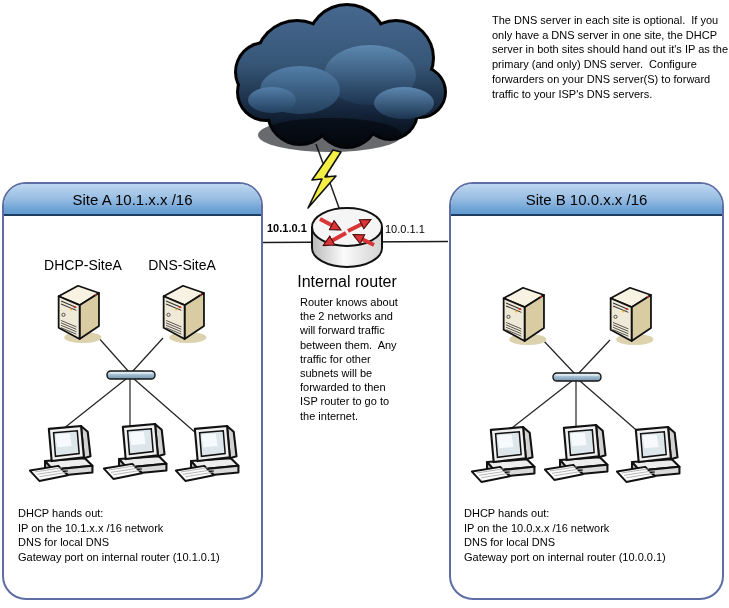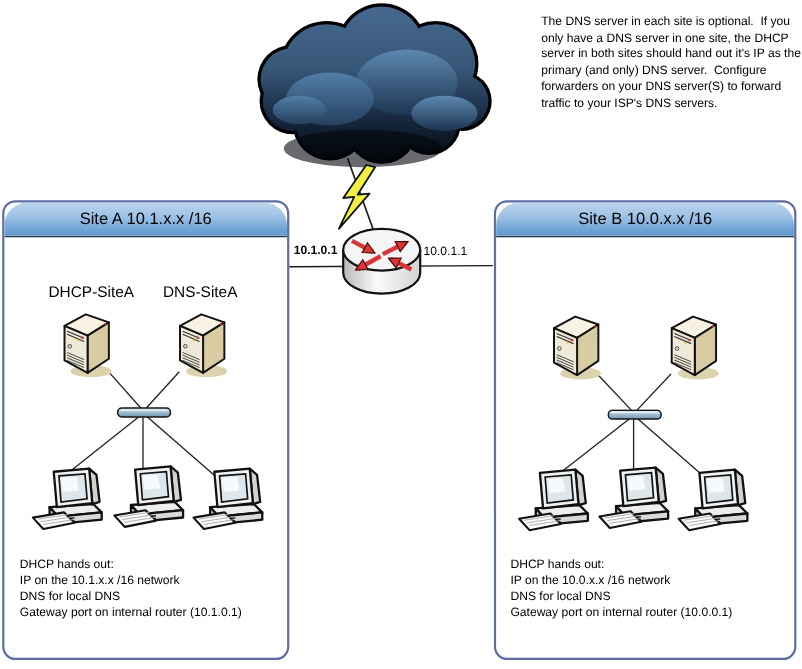--- a/index.html
+++ b/index.html
@@ -1,20 +1,20 @@
 <!DOCTYPE html>
 <html><head>
 <meta charset="utf-8">
 <style>
   html,body{margin:0;padding:0;background:#fff;}
   .canvas{position:relative;width:729px;height:608px;background:#fff;overflow:hidden;
           font-family:"Liberation Sans",sans-serif;color:#000;}
   .art{position:absolute;left:0;top:0;pointer-events:none;}
   .site-box{position:absolute;top:182px;height:418px;background:#fff;
-            border:2px solid #5e6da3;border-radius:12px;box-sizing:border-box;z-index:1;}
+            border:2px solid #5e6da3;border-radius:24px;box-sizing:border-box;z-index:1;}
   .site-a{left:2px;width:261px;}
   .site-b{left:449px;width:275px;}
   .site-header{height:30px;display:flex;align-items:center;justify-content:center;
                font-size:15px;background:linear-gradient(#bcd6ef,#9cc0e4 45%,#6ea2d5 85%,#649bd1);
                border-bottom:2px solid #1e3c60;border-radius:21px 21px 0 0;}
   .t{position:absolute;white-space:pre-wrap;z-index:3;}
   .small{font-size:11px;line-height:14.6px;}
   .intro{left:492px;top:13px;width:240px;line-height:14.7px;}
   .router-title{left:280px;top:273px;width:134px;text-align:center;font-size:16px;}
   .router-note{left:300px;top:295px;width:122px;line-height:14.2px;}
@@ -209,20 +209,30 @@
   </svg>
 
   <div class="t small intro">The DNS server in each site is optional.  If you
 only have a DNS server in one site, the DHCP
 server in both sites should hand out it's IP as the
 primary (and only) DNS server.  Configure
 forwarders on your DNS server(S) to forward
 traffic to your ISP's DNS servers.</div>
   <div class="t ip ip-left">10.1.0.1</div>
   <div class="t ip ip-right">10.0.1.1</div>
+  <div class="t router-title">Internal router</div>
+  <div class="t small router-note">Router knows about
+the 2 networks and
+will forward traffic
+between them.  Any
+traffic for other
+subnets will be
+forwarded to then
+ISP router to go to
+the internet.</div>
 
   <div class="t srv-label lbl-dhcp-a">DHCP-SiteA</div>
   <div class="t srv-label lbl-dns-a">DNS-SiteA</div>
 
   <div class="t small notes-a">DHCP hands out:
 IP on the 10.1.x.x /16 network
 DNS for local DNS
 Gateway port on internal router (10.1.0.1)</div>
   <div class="t small notes-b">DHCP hands out:
 IP on the 10.0.x.x /16 network

